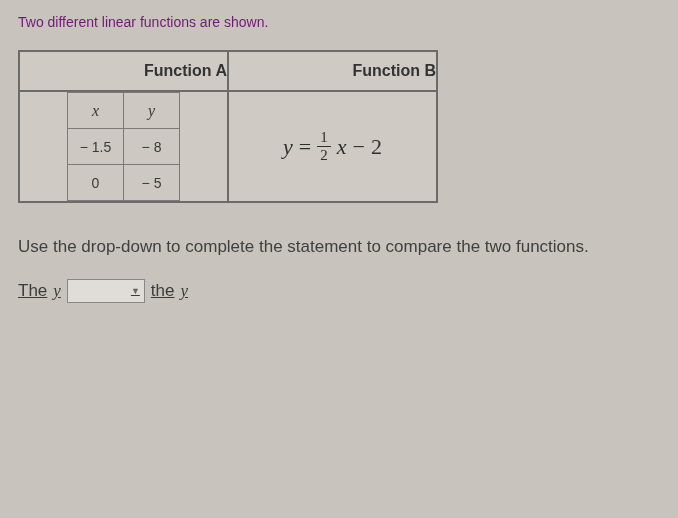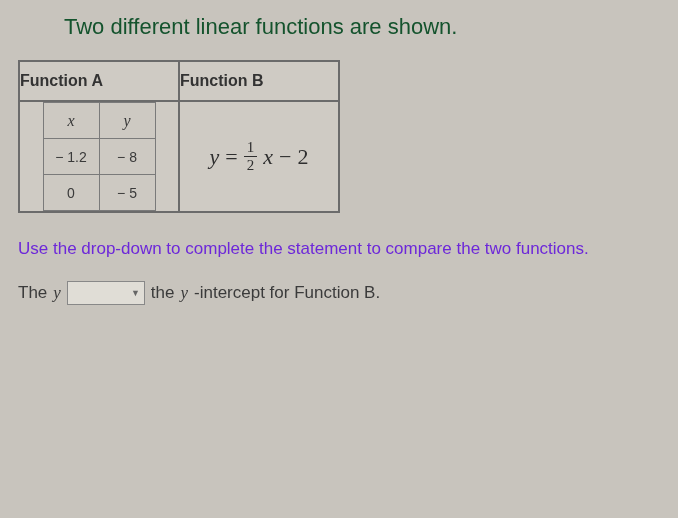--- a/index.html
+++ b/index.html
@@ -7,38 +7,37 @@
     width: 678px;
     height: 518px;
     background: #c8c4bd;
     font-family: Arial, Helvetica, sans-serif;
     color: #3a3a3a;
     padding: 14px 18px;
     overflow: hidden;
     position: relative;
   }
   .intro {
-    font-size: 22px;
+    font-size: 14px;
     margin-bottom: 20px;
-    color: #14532d;
-    margin-left: 46px;
+    color: #701a75;
   }
   .func-table {
     border-collapse: collapse;
     border: 2px solid #6b6b6b;
     background: #cfcbc4;
   }
   .func-table > tbody > tr > th {
     border: 2px solid #6b6b6b;
     padding: 10px 0;
     font-weight: bold;
     font-size: 16px;
     color: #333;
-    width: 160px;
-    text-align: left;
+    width: 209px;
+    text-align: right;
   }
   .func-table > tbody > tr > td {
     border: 2px solid #6b6b6b;
     vertical-align: middle;
     text-align: center;
     padding: 0;
   }
   .cell-a { padding: 18px 0; }
   .inner {
     border-collapse: collapse;
@@ -76,32 +75,33 @@
     flex-direction: column;
     align-items: center;
     font-size: 15px;
     line-height: 1;
     font-style: normal;
     vertical-align: middle;
   }
   .frac .n { border-bottom: 1.5px solid #2f2f2f; padding: 0 3px 1px; }
   .frac .d { padding-top: 1px; }
   .prompt {
-    margin-top: 26px;
+    margin-top: 34px;
     font-size: 17px;
-    color: #6d28d9;
+    color: #404040;
   }
   .answer-line {
     margin-top: 22px;
     font-size: 17px;
     color: #3b3b3b;
     display: flex;
     align-items: center;
     flex-wrap: wrap;
     gap: 6px;
+    text-decoration: underline;
   }
   .yi { font-style: italic; font-family: 'Times New Roman', serif; }
   .dropdown {
     display: inline-flex;
     align-items: center;
     justify-content: flex-end;
     width: 78px;
     height: 24px;
     border: 1px solid #888;
     background: #e0ddd6;
@@ -129,21 +129,21 @@
     </tr>
     <tr>
       <td class="cell-a">
         <table class="inner">
           <tbody>
               <tr>
             <th>x</th>
             <th>y</th>
           </tr>
           <tr>
-            <td>− 1.2</td>
+            <td>− 1.5</td>
             <td>− 8</td>
           </tr>
           <tr>
             <td>0</td>
             <td>− 5</td>
           </tr>
         </tbody>
           </table>
       </td>
       <td>
@@ -167,14 +167,13 @@
 
 <div class="answer-line">
   <span>The </span>
   <span class="yi">y</span>
   <span class="dropdown">
     <span></span>
     <span class="caret">▼</span>
   </span>
   <span> the </span>
   <span class="yi">y</span>
-  <span>-intercept for Function B.</span>
 </div>
 
 </body></html>

